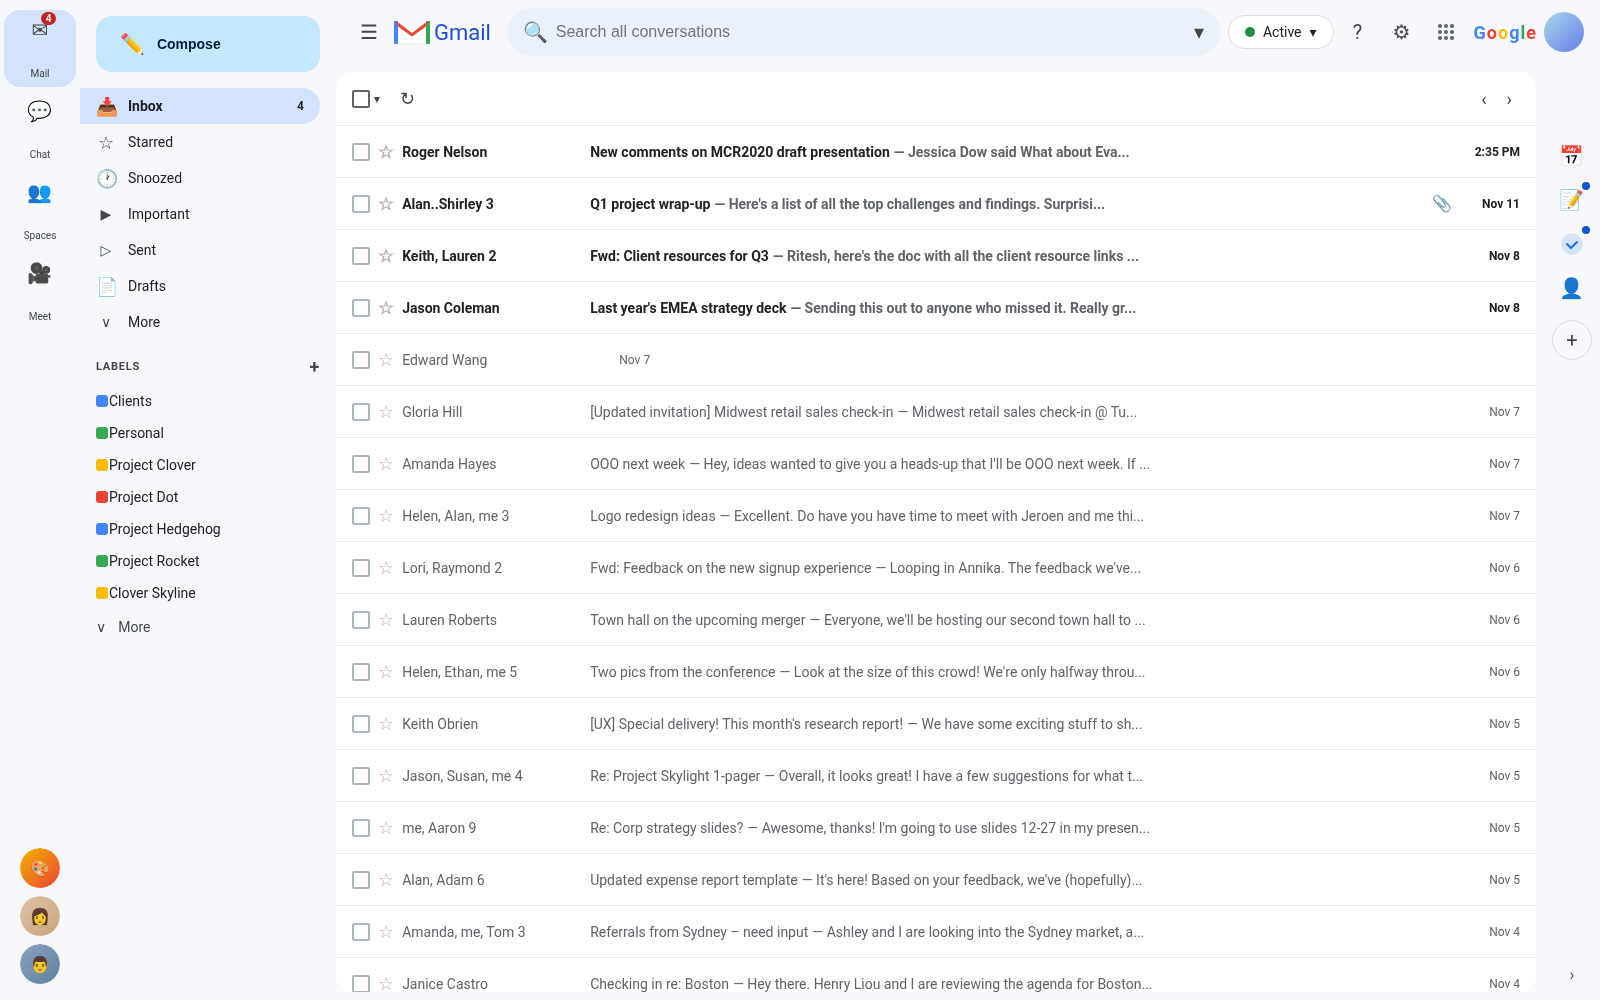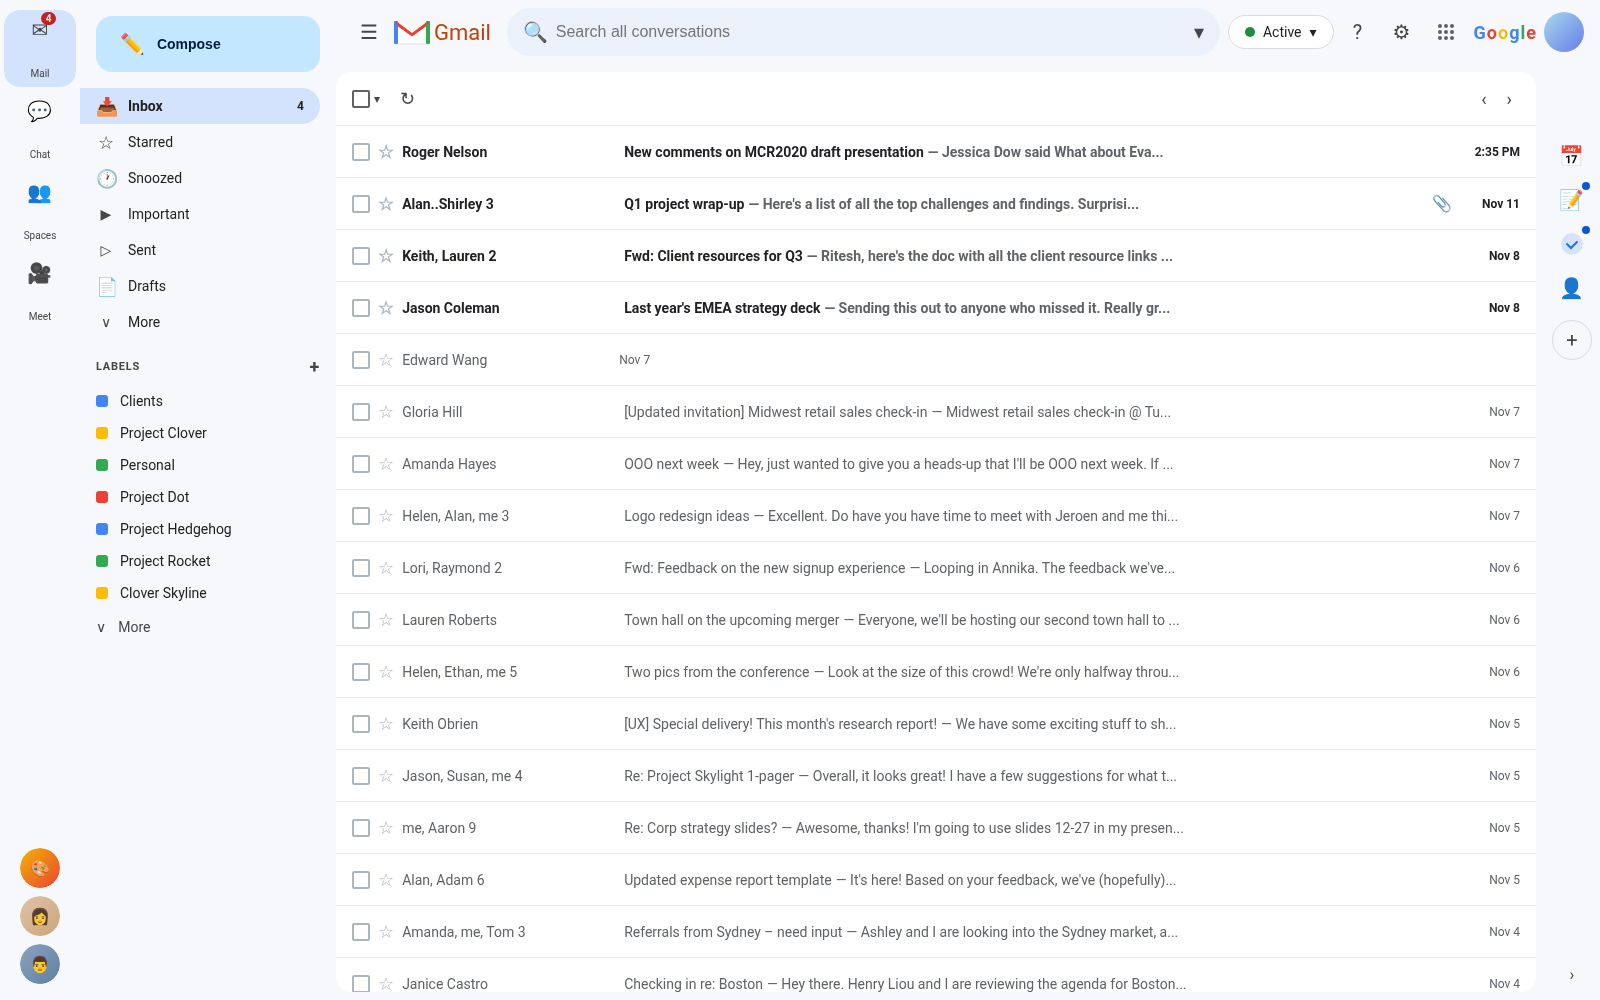--- a/index.html
+++ b/index.html
@@ -95,21 +95,21 @@
     .labels-header-text { flex: 1; }
     .add-label-btn { cursor: pointer; font-size: 18px; color: #444746; }
 
     .label-item {
       display: flex;
       align-items: center;
       padding: 4px 16px;
       border-radius: 0 24px 24px 0;
       cursor: pointer;
       height: 32px;
-      gap: 12px;
+      gap: 1px;
       margin-right: 16px;
       font-size: 14px;
     }
     .label-dot { width: 12px; height: 12px; border-radius: 3px; flex-shrink: 0; }
 
     .more-item {
       display: flex;
       align-items: center;
       padding: 4px 16px;
       cursor: pointer;
@@ -163,21 +163,21 @@
       display: flex;
       align-items: center;
       padding: 8px 16px;
       background: #f6f8fc;
       gap: 8px;
       height: 64px;
       flex-shrink: 0;
     }
     .hamburger { font-size: 20px; cursor: pointer; color: #444746; padding: 8px; border-radius: 50%; }
     .gmail-logo { display: flex; align-items: center; gap: 4px; margin-right: 8px; }
-    .gmail-logo-text { font-size: 22px; color: #c2410c; font-weight: 400; }
+    .gmail-logo-text { font-size: 22px; color: #1d4ed8; font-weight: 400; }
 
     .search-bar {
       flex: 1;
       max-width: 720px;
       background: #eaf1fb;
       border-radius: 24px;
       display: flex;
       align-items: center;
       padding: 8px 16px;
       gap: 8px;
@@ -277,21 +277,21 @@
     }
     .email-content {
       flex: 1;
       white-space: nowrap;
       overflow: hidden;
       text-overflow: ellipsis;
       font-size: 14px;
       display: flex;
       gap: 4px;
     }
-    .subject { color: #202124; margin-left: 34px; }
+    .subject { color: #202124; }
     .email-row.read .subject { color: #5f6368; }
     .snippet { color: #5f6368; font-weight: 400; }
     .email-row.unread .snippet { font-weight: 700; }
     .attach-icon { font-size: 16px; color: #5f6368; flex-shrink: 0; }
     .email-date {
       width: 60px;
       text-align: right;
       font-size: 12px;
       color: #5f6368;
       flex-shrink: 0;
@@ -411,26 +411,26 @@
   <div class="labels-header">
     <span class="labels-header-text">LABELS</span>
     <span class="add-label-btn">+</span>
   </div>
 
   <div class="label-item">
     <div class="label-dot" style="background:#4285f4;"></div>
     <span>Clients</span>
   </div>
   <div class="label-item">
+    <div class="label-dot" style="background:#34a853;"></div>
+    <span>Personal</span>
+  </div>
+  <div class="label-item">
     <div class="label-dot" style="background:#fbbc05;"></div>
     <span>Project Clover</span>
-  </div>
-  <div class="label-item">
-    <div class="label-dot" style="background:#34a853;"></div>
-    <span>Personal</span>
   </div>
   <div class="label-item">
     <div class="label-dot" style="background:#ea4335;"></div>
     <span>Project Dot</span>
   </div>
   <div class="label-item">
     <div class="label-dot" style="background:#4285f4;"></div>
     <span>Project Hedgehog</span>
   </div>
   <div class="label-item">
@@ -581,21 +581,21 @@
     </div>
 
     <span class="email-date">Nov 7</span>
   </div>
           <div class="email-row read">
     <div class="row-checkbox"></div>
     <span class="row-star">☆</span>
     <span class="sender">Amanda Hayes</span>
     <div class="email-content">
       <span class="subject">OOO next week</span>
-      <span class="snippet">— Hey, just wanted to give you a heads-up that I'll be OOO next week. If ...</span>
+      <span class="snippet">— Hey, ideas wanted to give you a heads-up that I'll be OOO next week. If ...</span>
     </div>
 
     <span class="email-date">Nov 7</span>
   </div>
           <div class="email-row read">
     <div class="row-checkbox"></div>
     <span class="row-star">☆</span>
     <span class="sender">Helen, Alan, me 3</span>
     <div class="email-content">
       <span class="subject">Logo redesign ideas</span>

